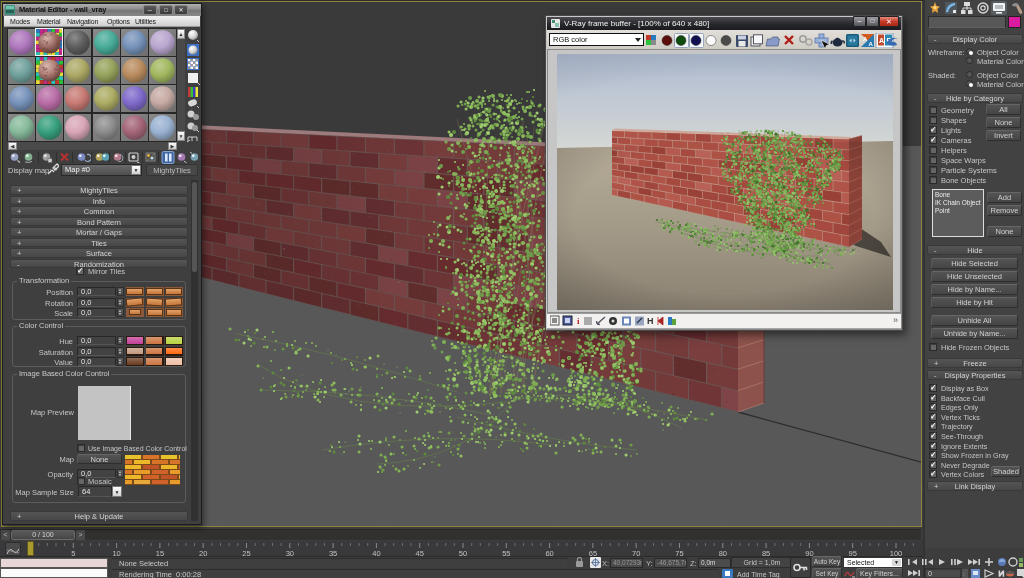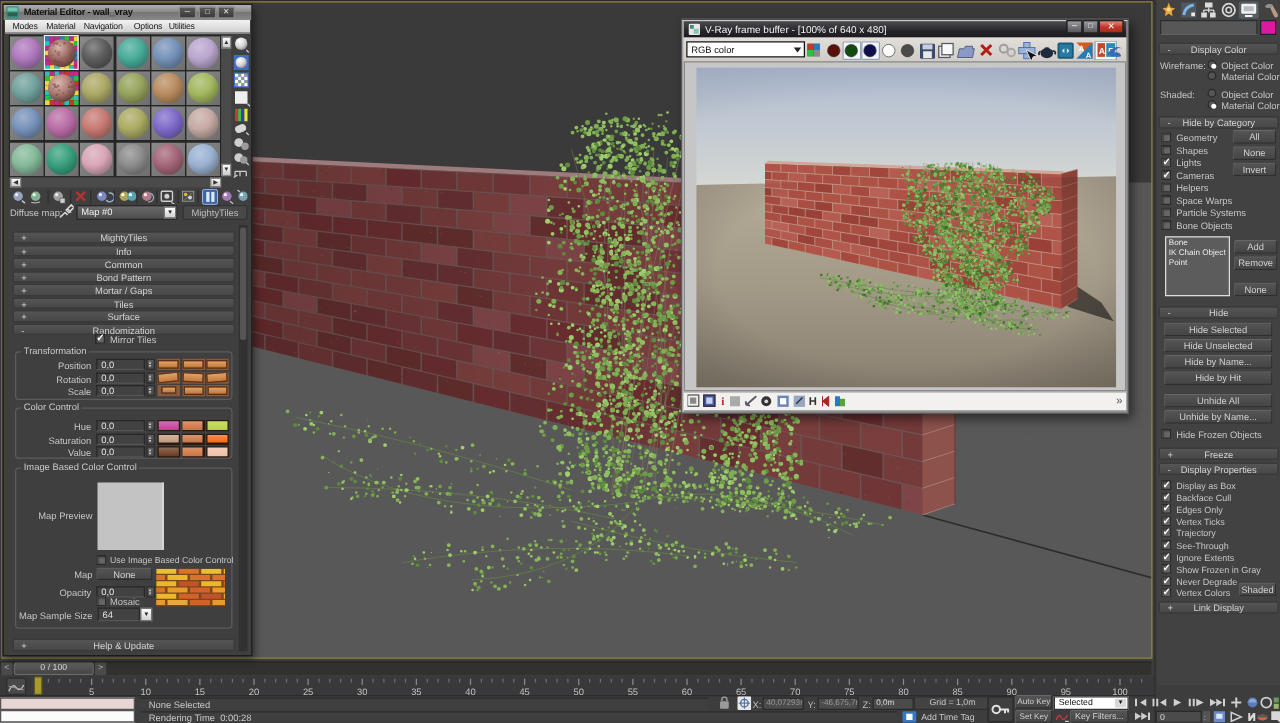--- a/index.html
+++ b/index.html
@@ -1095,21 +1095,21 @@
     <rect x="150" y="1" width="1" height="11" fill="#2f2f2f"></rect>
     <rect x="154" y="0.5" width="12" height="12" rx="1.5" fill="#3f64a0" stroke="#9ab8e8" stroke-width="0.8"></rect>
     <rect x="157" y="2.5" width="2.6" height="8" fill="#d8e8ff"></rect>
     <rect x="161" y="2.5" width="2.6" height="8" fill="#d8e8ff"></rect>
     <circle cx="173.5" cy="6" r="3.8" fill="#a27ab2"></circle>
     <circle cx="172.3" cy="4.7" r="1.3" fill="#fef"></circle>
     <path d="M176,10 l2.5,2" stroke="#c8c8c8"></path>
     <circle cx="186.5" cy="6" r="3.8" fill="#7aa2b2"></circle>
     <circle cx="185.3" cy="4.7" r="1.3" fill="#eff"></circle>
     <path d="M184,2.5 l-2,-1.5" stroke="#c8c8c8"></path>
-  </svg><div class="lbl" style="left:8px;top:166px;font-size:7.5px">Diffuse map:</div><svg class="a" style="left:46px;top:163px" width="13" height="13">
+  </svg><div class="lbl" style="left:8px;top:166px;font-size:7.5px">Display map:</div><svg class="a" style="left:46px;top:163px" width="13" height="13">
     <path d="M2,11 L6,7 M6,7 L8,9 M8,4 l3,3 M7,5 l4,-4 2,2 -4,4z" stroke="#d8d8d8" stroke-width="1.3" fill="none"></path>
   </svg><div class="a" style="left:61px;top:164px;width:81px;height:12px;background:linear-gradient(#6a6a6a,#4e4e4e);border:1px solid #282828;color:#efefef;font-size:7.5px;line-height:10px;padding-left:3px">Map #0</div><div class="a" style="left:131px;top:165px;width:10px;height:10px;background:linear-gradient(#ffffff,#d0d0d0);border:1px solid #777;color:#222;font-size:5px;line-height:9px;text-align:center">▼</div><div class="a" style="left:146px;top:164px;width:52px;height:12px;background:#484848;border:1px solid #333;border-radius:2px;color:#bcbcbc;font-size:7.5px;line-height:11px;text-align:center">MightyTiles</div><div class="hdr" style="left:10px;top:185.0px;width:178px;height:9.5px;line-height:9px"><b>+</b>MightyTiles</div><div class="hdr" style="left:10px;top:195.5px;width:178px;height:9.5px;line-height:9px"><b>+</b>Info</div><div class="hdr" style="left:10px;top:206.0px;width:178px;height:9.5px;line-height:9px"><b>+</b>Common</div><div class="hdr" style="left:10px;top:216.5px;width:178px;height:9.5px;line-height:9px"><b>+</b>Bond Pattern</div><div class="hdr" style="left:10px;top:227.0px;width:178px;height:9.5px;line-height:9px"><b>+</b>Mortar / Gaps</div><div class="hdr" style="left:10px;top:237.5px;width:178px;height:9.5px;line-height:9px"><b>+</b>Tiles</div><div class="hdr" style="left:10px;top:248.0px;width:178px;height:9.5px;line-height:9px"><b>+</b>Surface</div><div class="hdr" style="left:10px;top:258.5px;width:178px;height:9.5px;line-height:9px"><b>-</b>Randomization</div><div class="a" style="left:191px;top:180px;width:7px;height:341px;background:#313131"></div><div class="a" style="left:192px;top:182px;width:5px;height:90px;background:#555;border-radius:2px"></div><div class="cb c" style="left:76px;top:267px"></div><div class="lbl" style="left:88px;top:267px">Mirror Tiles</div><div class="gb" style="left:12px;top:281px;width:174px;height:39px"></div><div class="gbl" style="left:17px;top:277px">Transformation</div><div class="lblr" style="left:13px;top:288px;width:60px">Position</div><div class="fld" style="left:77px;top:287px;width:39px;height:9px">0,0</div><div class="spin" style="left:117px;top:287px;height:9px"></div><div class="lblr" style="left:13px;top:298.5px;width:60px">Rotation</div><div class="fld" style="left:77px;top:297.5px;width:39px;height:9px">0,0</div><div class="spin" style="left:117px;top:297.5px;height:9px"></div><div class="lblr" style="left:13px;top:309px;width:60px">Scale</div><div class="fld" style="left:77px;top:308px;width:39px;height:9px">0,0</div><div class="spin" style="left:117px;top:308px;height:9px"></div><div class="a" style="left:126.0px;top:287px;width:18px;height:9px;background:#8a5a3a;overflow:hidden">
     <div style="position:absolute;left:0px;top:0.5px;width:17px;height:7.5px;background:linear-gradient(#e2a26a,#c4763a);border:1px solid #5a3214;transform:rotate(0deg)"></div>
   </div><div class="a" style="left:145.5px;top:287px;width:18px;height:9px;background:#8a5a3a;overflow:hidden">
     <div style="position:absolute;left:0px;top:0.5px;width:17px;height:7.5px;background:linear-gradient(#e2a26a,#c4763a);border:1px solid #5a3214;transform:rotate(0deg)"></div>
   </div><div class="a" style="left:165.0px;top:287px;width:18px;height:9px;background:#8a5a3a;overflow:hidden">
     <div style="position:absolute;left:0px;top:0.5px;width:17px;height:7.5px;background:linear-gradient(#e2a26a,#c4763a);border:1px solid #5a3214;transform:rotate(0deg)"></div>
   </div><div class="a" style="left:126.0px;top:297.5px;width:18px;height:9px;background:#8a5a3a;overflow:hidden">
     <div style="position:absolute;left:0px;top:0.5px;width:17px;height:7.5px;background:linear-gradient(#e2a26a,#c4763a);border:1px solid #5a3214;transform:rotate(-6deg)"></div>
   </div><div class="a" style="left:145.5px;top:297.5px;width:18px;height:9px;background:#8a5a3a;overflow:hidden">

